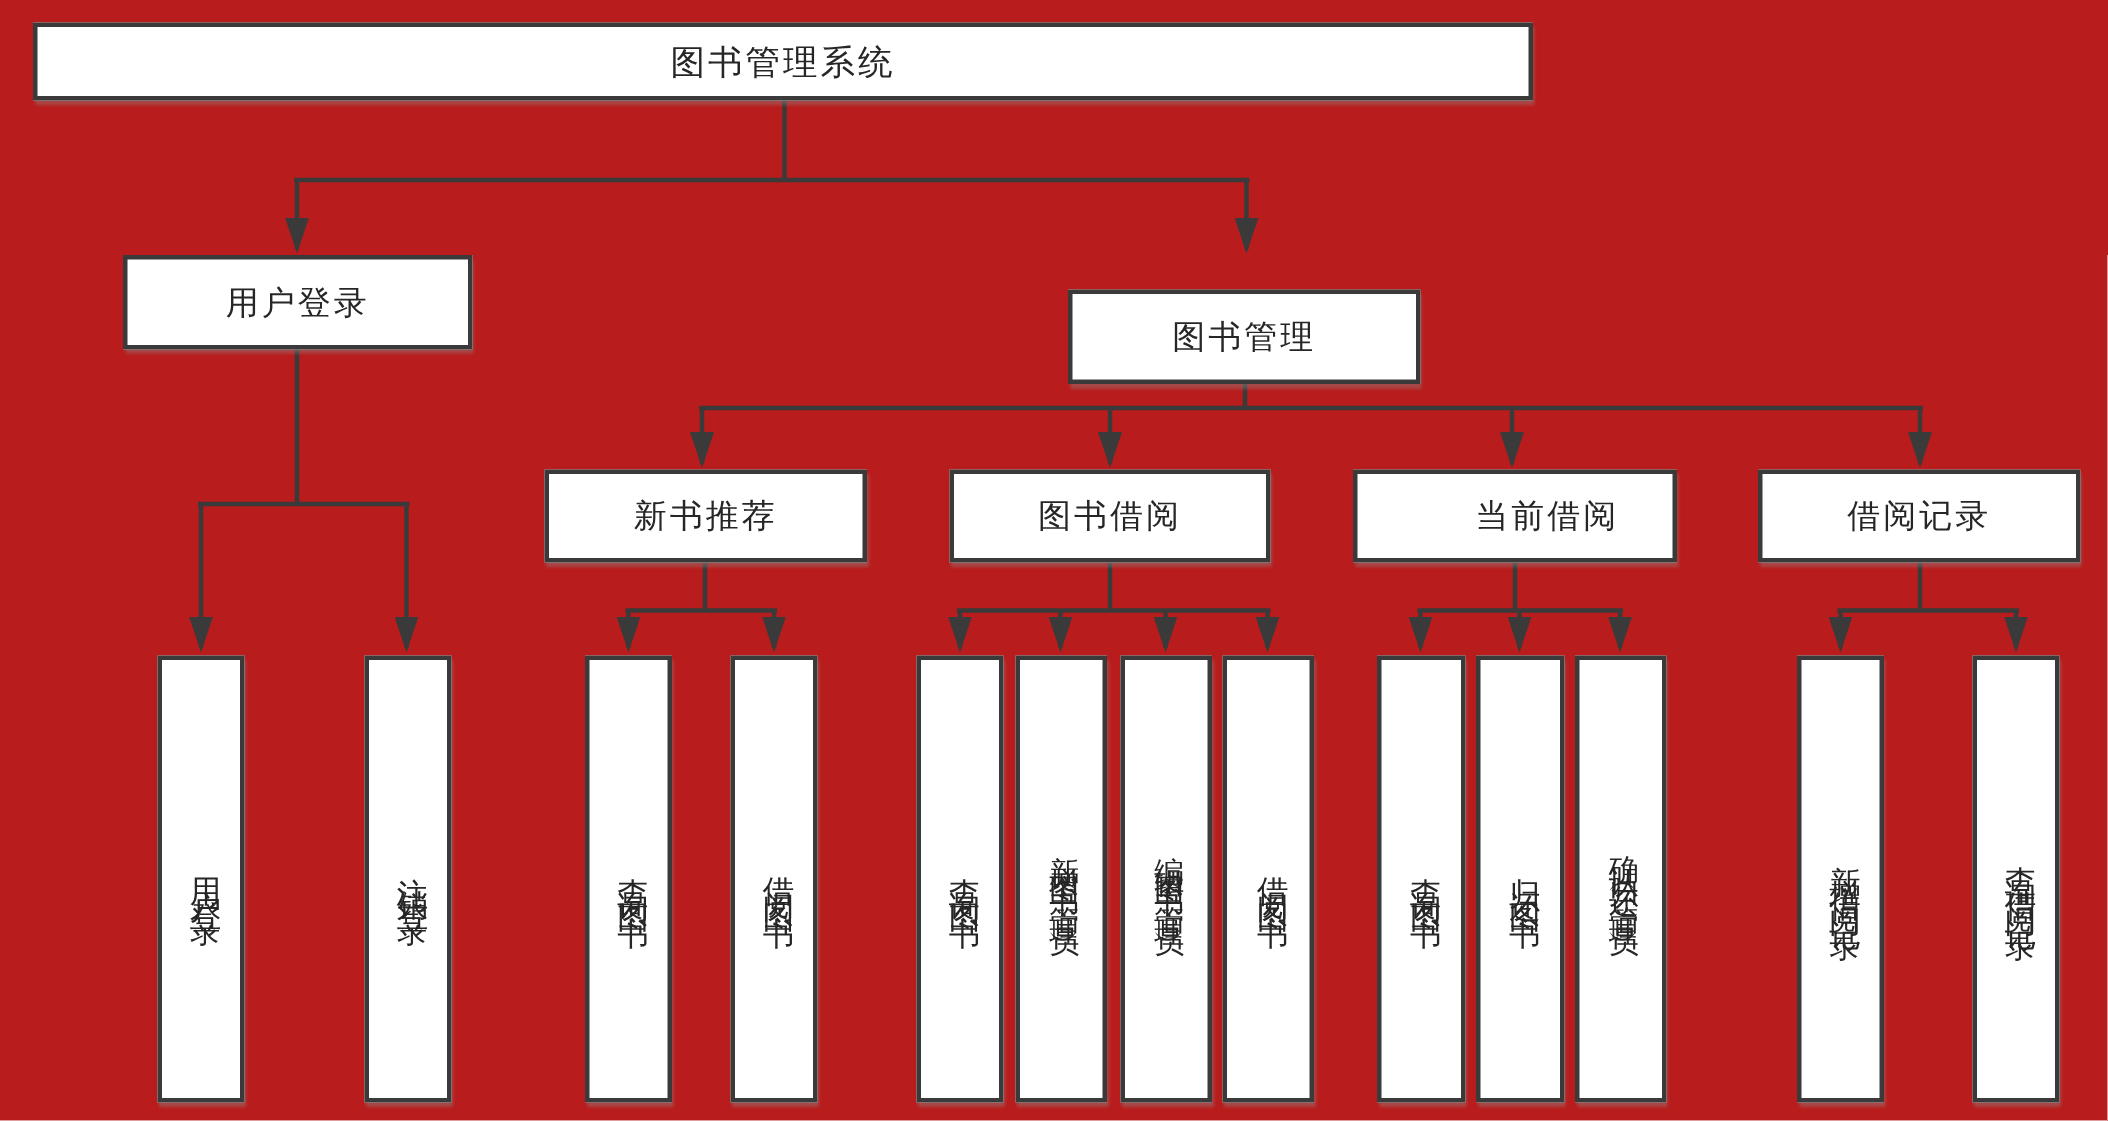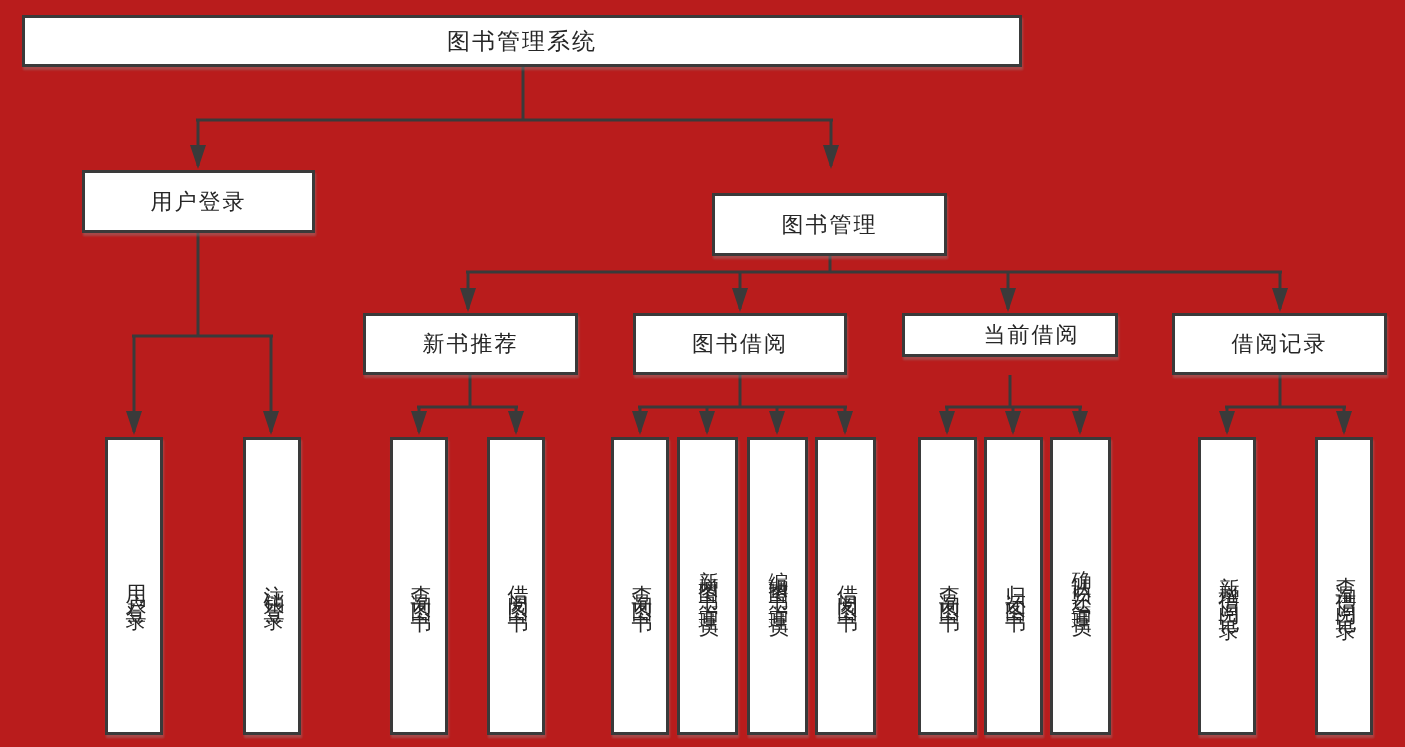--- a/index.html
+++ b/index.html
@@ -81,21 +81,21 @@
     </g>
   </svg>
 
   <div class="hnode" style="left:22px;top:15px;width:1000px;height:52px;font-size:23px;">图书管理系统</div>
 
   <div class="hnode" style="left:82px;top:170px;width:233px;height:63px;">用户登录</div>
   <div class="hnode" style="left:712px;top:170px;width:235px;height:63px;margin-top:23px;">图书管理</div>
 
   <div class="hnode" style="left:363px;top:313px;width:215px;height:62px;">新书推荐</div>
   <div class="hnode" style="left:633px;top:313px;width:214px;height:62px;">图书借阅</div>
-  <div class="hnode" style="left:902px;top:313px;width:216px;height:44px;padding-left:43px;">当前借阅</div>
+  <div class="hnode" style="left:902px;top:313px;width:216px;height:62px;padding-left:43px;">当前借阅</div>
   <div class="hnode" style="left:1172px;top:313px;width:215px;height:62px;">借阅记录</div>
 
   <div class="vnode" style="left:105px;top:437px;width:58px;height:298px;">用户登录</div>
   <div class="vnode" style="left:243px;top:437px;width:58px;height:298px;">注销登录</div>
 
   <div class="vnode" style="left:390px;top:437px;width:58px;height:298px;">查询图书</div>
   <div class="vnode" style="left:487px;top:437px;width:58px;height:298px;">借阅图书</div>
 
   <div class="vnode" style="left:611px;top:437px;width:58px;height:298px;">查询图书</div>
   <div class="vnode" style="left:677px;top:437px;width:61px;height:298px;font-size:20px;letter-spacing:.34em;">新增图书（管理员）</div>

